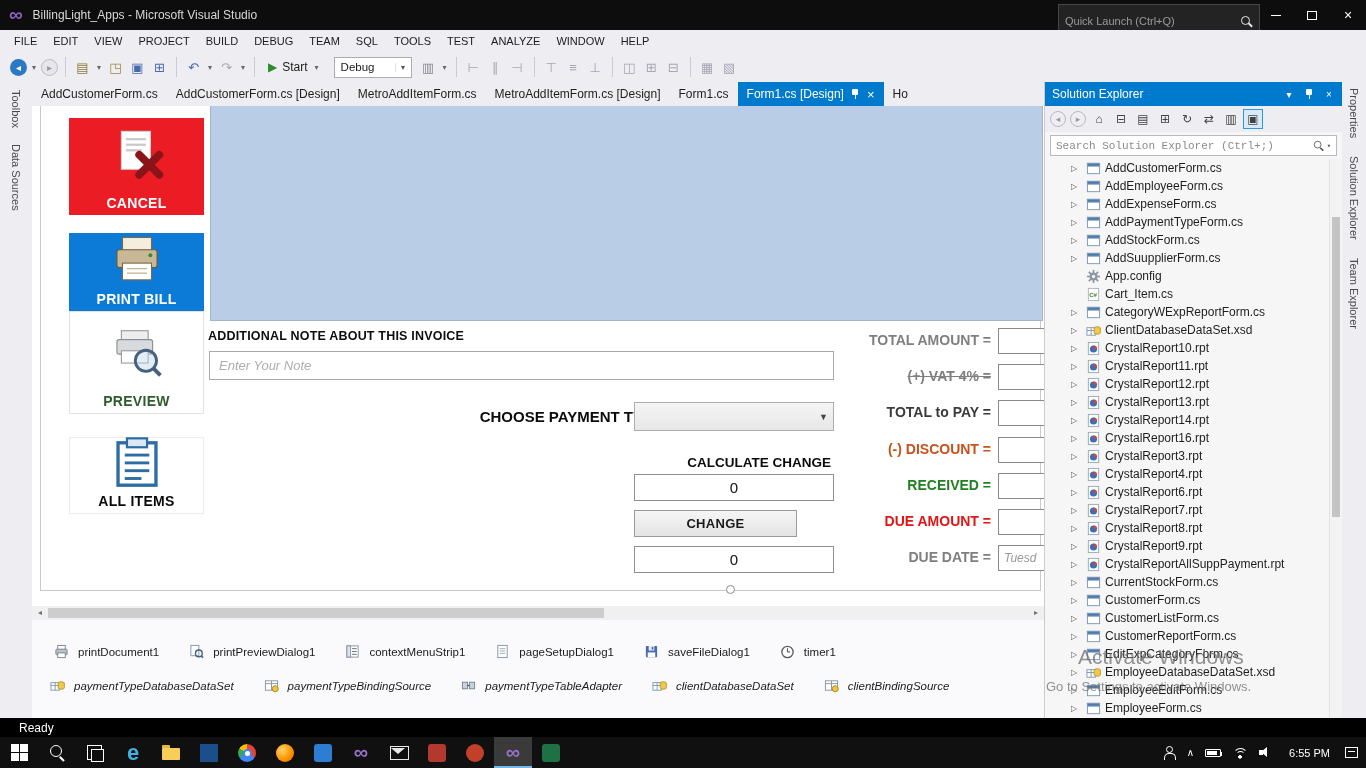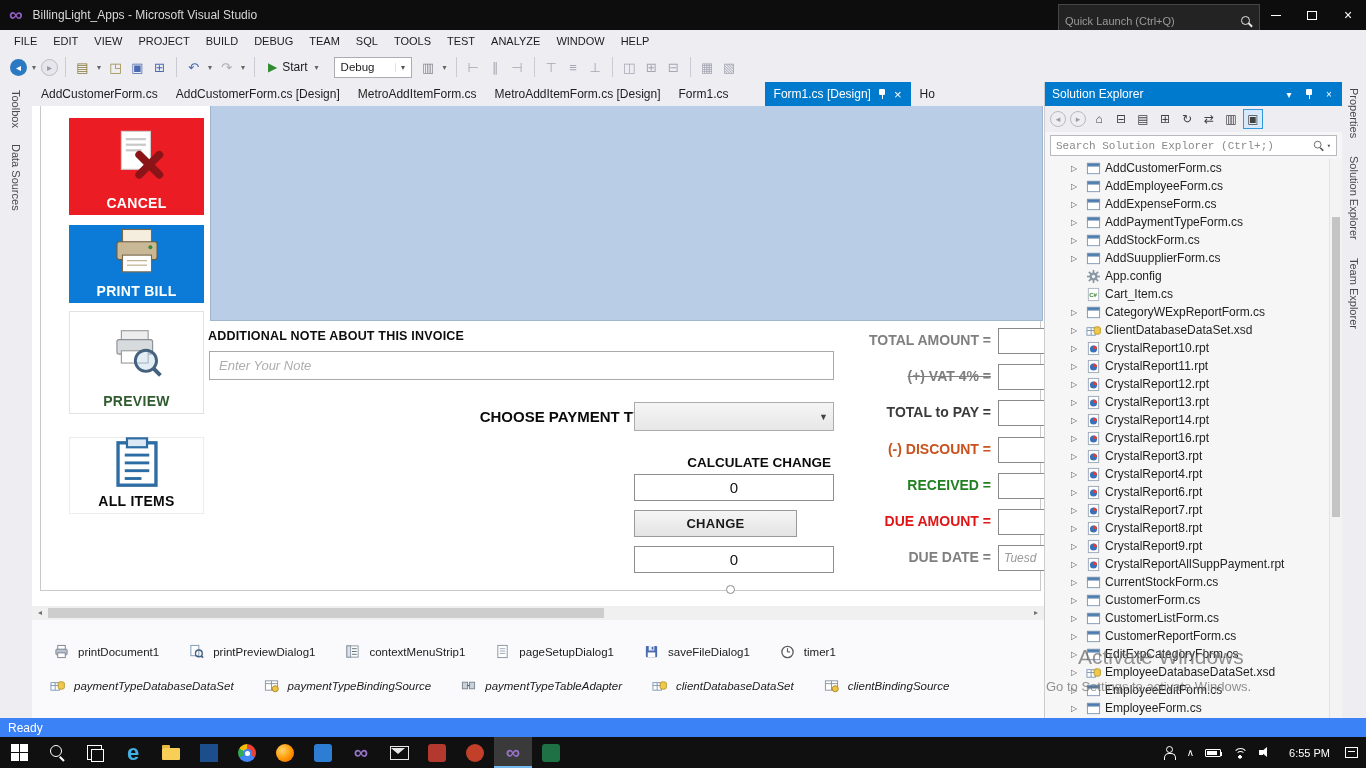--- a/index.html
+++ b/index.html
@@ -36,38 +36,38 @@
   .tnav.fwd  { background:#E6E6EC; color:#9A9AA6; border:1px solid #BBBBC4; }
   .tstart { display:flex; align-items:center; gap:5px; padding:0 6px; }
   .tstart .play { color:#2E8B2E; font-size:12px; }
   .tstart .lbl { font-size:12px; color:#1B1B1C; }
   .tcombo { width:78px; height:21px; background:#fff; border:1px solid #ACACB4; display:flex; align-items:center; font-size:11.5px; padding-left:6px; color:#1B1B1C; margin:0 4px; }
   .tcombo .arr { margin-left:auto; width:16px; border-left:1px solid #E0E0E6; text-align:center; font-size:8px; color:#555; }
 
   
   .tabstrip { position:absolute; top:82px; left:32px; width:1012px; height:24px; display:flex; overflow:hidden; background:#EEEEF2; }
   .tab { padding:0 9px; font-size:12px; line-height:24px; color:#1E1E1E; white-space:nowrap; display:flex; align-items:center; gap:7px; }
-  .tab.active { background:#007ACC; color:#fff;margin-left:27px; }
+  .tab.active { background:#007ACC; color:#fff; }
   .tab .close-x { font-size:13px; line-height:1; }
   .pin-i { position:relative; width:9px; height:11px; display:inline-block; color:#fff; }
   .pin-i::before { content:""; position:absolute; left:1.5px; top:0; width:6px; height:6.5px; background:currentColor; border-radius:1px; }
   .pin-i::after  { content:""; position:absolute; left:4px; top:6.5px; width:1.3px; height:4px; background:currentColor; }
 
   
   .left-strip { position:absolute; left:0; top:82px; width:32px; height:636px; background:#EEEEF2; display:flex; flex-direction:column; align-items:center; gap:16px; padding-top:8px; }
   .right-strip { position:absolute; left:1342px; top:82px; width:24px; height:636px; background:#EEEEF2; display:flex; flex-direction:column; align-items:center; gap:18px; padding-top:6px; }
   .vtab { writing-mode:vertical-rl; font-size:11px; color:#4A4A4A; white-space:nowrap; }
 
   
   .designer { position:absolute; left:32px; top:106px; width:1012px; height:500px; background:#fff; overflow:hidden; }
   .form-surface { position:absolute; left:8px; top:0; width:1001px; height:485px; background:#fff; border:1px solid #C9C9C9; border-top:none; }
   .grid-area { position:absolute; left:169px; top:-1px; width:833px; height:216px; background:#B9CDE6; border:1px solid #9FB6D0; }
   .act-btn { position:absolute; left:28px; width:135px; display:flex; flex-direction:column; align-items:center; justify-content:flex-end; padding-bottom:4px; }
   .act-cancel { top:12px; height:97px; }
-  .act-print { top:119px; height:78px; }
+  .act-print { top:127px; height:78px; }
   .act-preview { top:205px; height:103px; border:1px solid #E2E2E2; }
   .act-items { top:331px; height:77px; border:1px solid #ECECEC; }
   .act-icon { flex:1; display:flex; align-items:center; justify-content:center; width:100%; }
   .act-icon svg { width:58px; height:58px; }
   .act-label { font-weight:bold; font-size:14px; letter-spacing:0.3px; }
   .note-label { position:absolute; left:167px; top:223px; font-size:12.5px; font-weight:bold; color:#0E0E0E; letter-spacing:0.2px; }
   .note-input { position:absolute; left:168px; top:245px; width:625px; height:29px; border:1px solid #A9A9A9; font-size:13px; color:#555; padding:0 9px; background:#fff; font-family:inherit; }
   .note-input::placeholder { font-style:italic; color:#ADADAD; }
   .payment-label { position:absolute; left:167px; top:302px; width:455px; text-align:right; font-size:15px; font-weight:bold; color:#0B0B0B; }
   .payment-combo { position:absolute; left:593px; top:296px; width:200px; height:29px; border:1px solid #ACACAC; background:linear-gradient(#F5F5F5,#E7E7E7); display:flex; align-items:center; }
@@ -117,21 +117,21 @@
   .t-icon { width:16px; height:16px; margin:0 4px 0 6px; display:flex; align-items:center; justify-content:center; flex:none; }
   .t-icon svg { width:15px; height:15px; }
   .se-scroll { position:absolute; right:0; top:77px; bottom:0; width:13px; background:#F3F3F3; border-left:1px solid #E2E2E2; }
   .se-thumb { position:absolute; left:2px; right:2px; top:58px; height:300px; background:#C4C4C4; }
 
   
   .wm1 { position:absolute; left:1078px; top:645px; font-size:21px; color:rgba(110,110,110,0.75); z-index:60; pointer-events:none; }
   .wm2 { position:absolute; left:1046px; top:679px; font-size:13px; color:rgba(110,110,110,0.75); z-index:60; pointer-events:none; }
 
   
-  .statusbar { position:absolute; left:0; top:718px; width:100%; height:19px; background:#3b82f6; color:#fff; font-size:12px; display:flex; align-items:center; padding-left:8px; }
+  .statusbar { position:absolute; left:0; top:718px; width:100%; height:19px; background:#000000; color:#fff; font-size:12px; display:flex; align-items:center; padding-left:19px; }
 
   
   .taskbar { position:absolute; left:0; top:737px; width:100%; height:31px; background:#101010; display:flex; align-items:center; }
   .tb-apps { display:flex; height:100%; }
   .tb-app { width:38px; height:100%; position:relative; display:flex; align-items:center; justify-content:center; }
   .tb-app.activewin { background:#3A3A3A; box-shadow:inset 0 -2px 0 #76B9ED; }
   .tb-start::before { content:""; width:17px; height:17px; display:block;
     background:linear-gradient(#fff,#fff) 0 0/8px 8px no-repeat,
                linear-gradient(#fff,#fff) 9px 0/8px 8px no-repeat,
                linear-gradient(#fff,#fff) 0 9px/8px 8px no-repeat,

